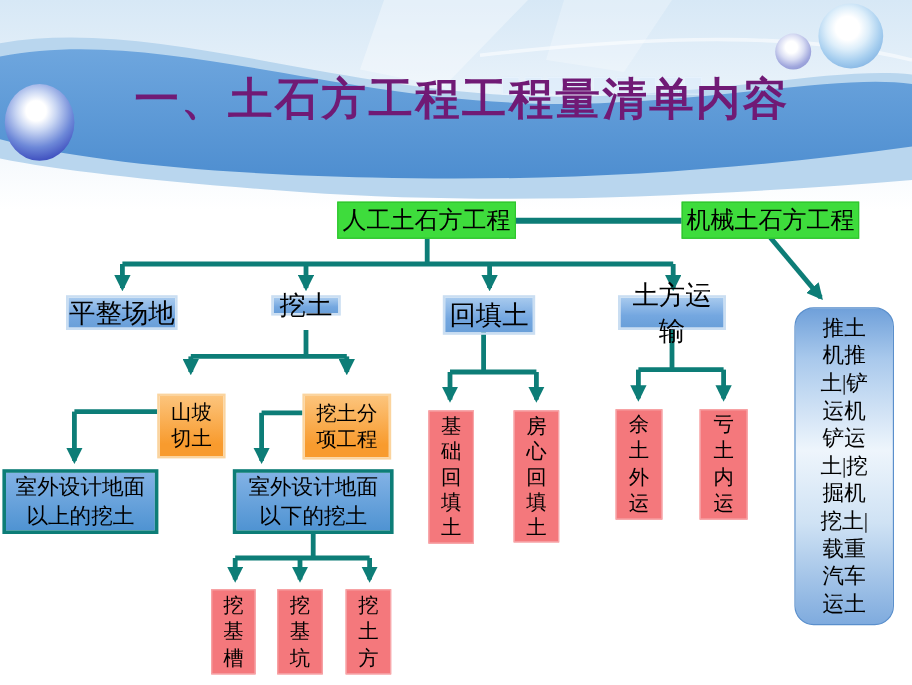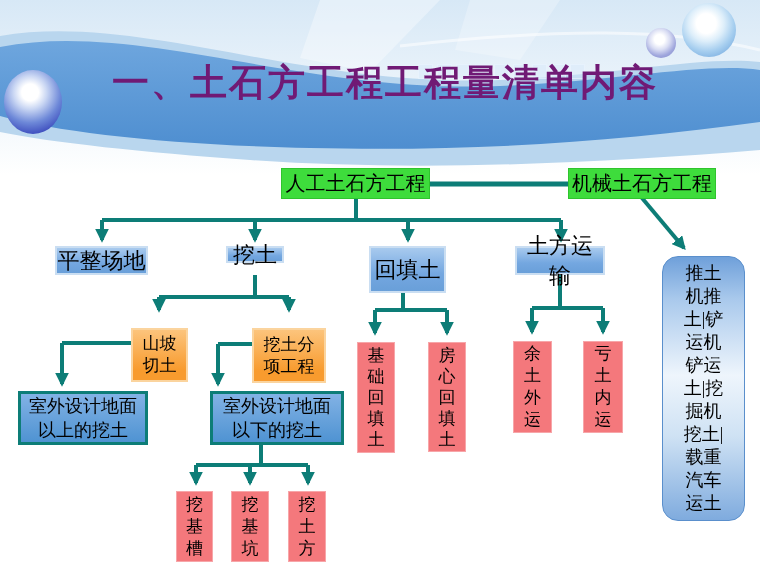--- a/index.html
+++ b/index.html
@@ -33,21 +33,21 @@
   .blue2{
     background:linear-gradient(180deg,#a8caee 0%,var(--blue2,#74a7e0) 60%,#699fd9 100%);
     border:2px solid #cadef2;font-size:22px;
   }
   .orange{
     background:linear-gradient(180deg,#fcc47c 0%,var(--orange,#f89b2e) 80%);
     border:2px solid #fbd49e;font-size:17px;line-height:22px;margin-top:12px;
   }
   .deepblue{
     background:linear-gradient(180deg,#82b2e5 0%,var(--deepblue,#4f93d2) 100%);
-    border:3px solid var(--teal,#0d7d77);font-size:18px;line-height:24px;margin-left:16px;
+    border:3px solid var(--teal,#0d7d77);font-size:18px;line-height:24px;
   }
   .pink{background:var(--pink,#f4787c);border:1px solid #f7a6a9;font-size:17px;}
   .pink.h3{line-height:22px;}
   .pink.h4{line-height:22px;}
   .pink.h5{line-height:21px;}
   .tallblue{
     background:linear-gradient(180deg,#6fa0da 0%,#a9c9ec 16%,#eef5fc 45%,#cfe2f4 68%,#7fabde 100%);
     border:1px solid #5a8fcc;font-size:18px;line-height:23px;
   }
 </style>
@@ -123,21 +123,21 @@
     <path d="M532,308 V332" marker-end="url(#arrow)"></path>
     <path d="M603,308 V332" marker-end="url(#arrow)"></path>
   </g>
 </svg>
 
 <div class="box green" style="left:281px;top:168px;width:149px;height:31px;">人工土石方工程</div>
 <div class="box green" style="left:568px;top:168px;width:148px;height:31px;">机械土石方工程</div>
 
 <div class="box blue2" style="left:55px;top:246px;width:93px;height:29px;">平整场地</div>
 <div class="box blue2" style="left:226px;top:246px;width:58px;height:17px;">挖土</div>
-<div class="box blue2" style="left:369px;top:246px;width:77px;height:47px;">回填土</div>
+<div class="box blue2" style="left:369px;top:246px;width:77px;height:33px;">回填土</div>
 <div class="box blue2" style="left:515px;top:246px;width:90px;height:29px;">土方运输</div>
 
 <div class="box orange" style="left:131px;top:316px;width:57px;height:54px;">山坡
 切土</div>
 <div class="box orange" style="left:252px;top:316px;width:74px;height:55px;">挖土分
 项工程</div>
 
 <div class="box deepblue" style="left:2px;top:391px;width:130px;height:54px;">室外设计地面
 以上的挖土</div>
 <div class="box deepblue" style="left:194px;top:391px;width:134px;height:54px;">室外设计地面

